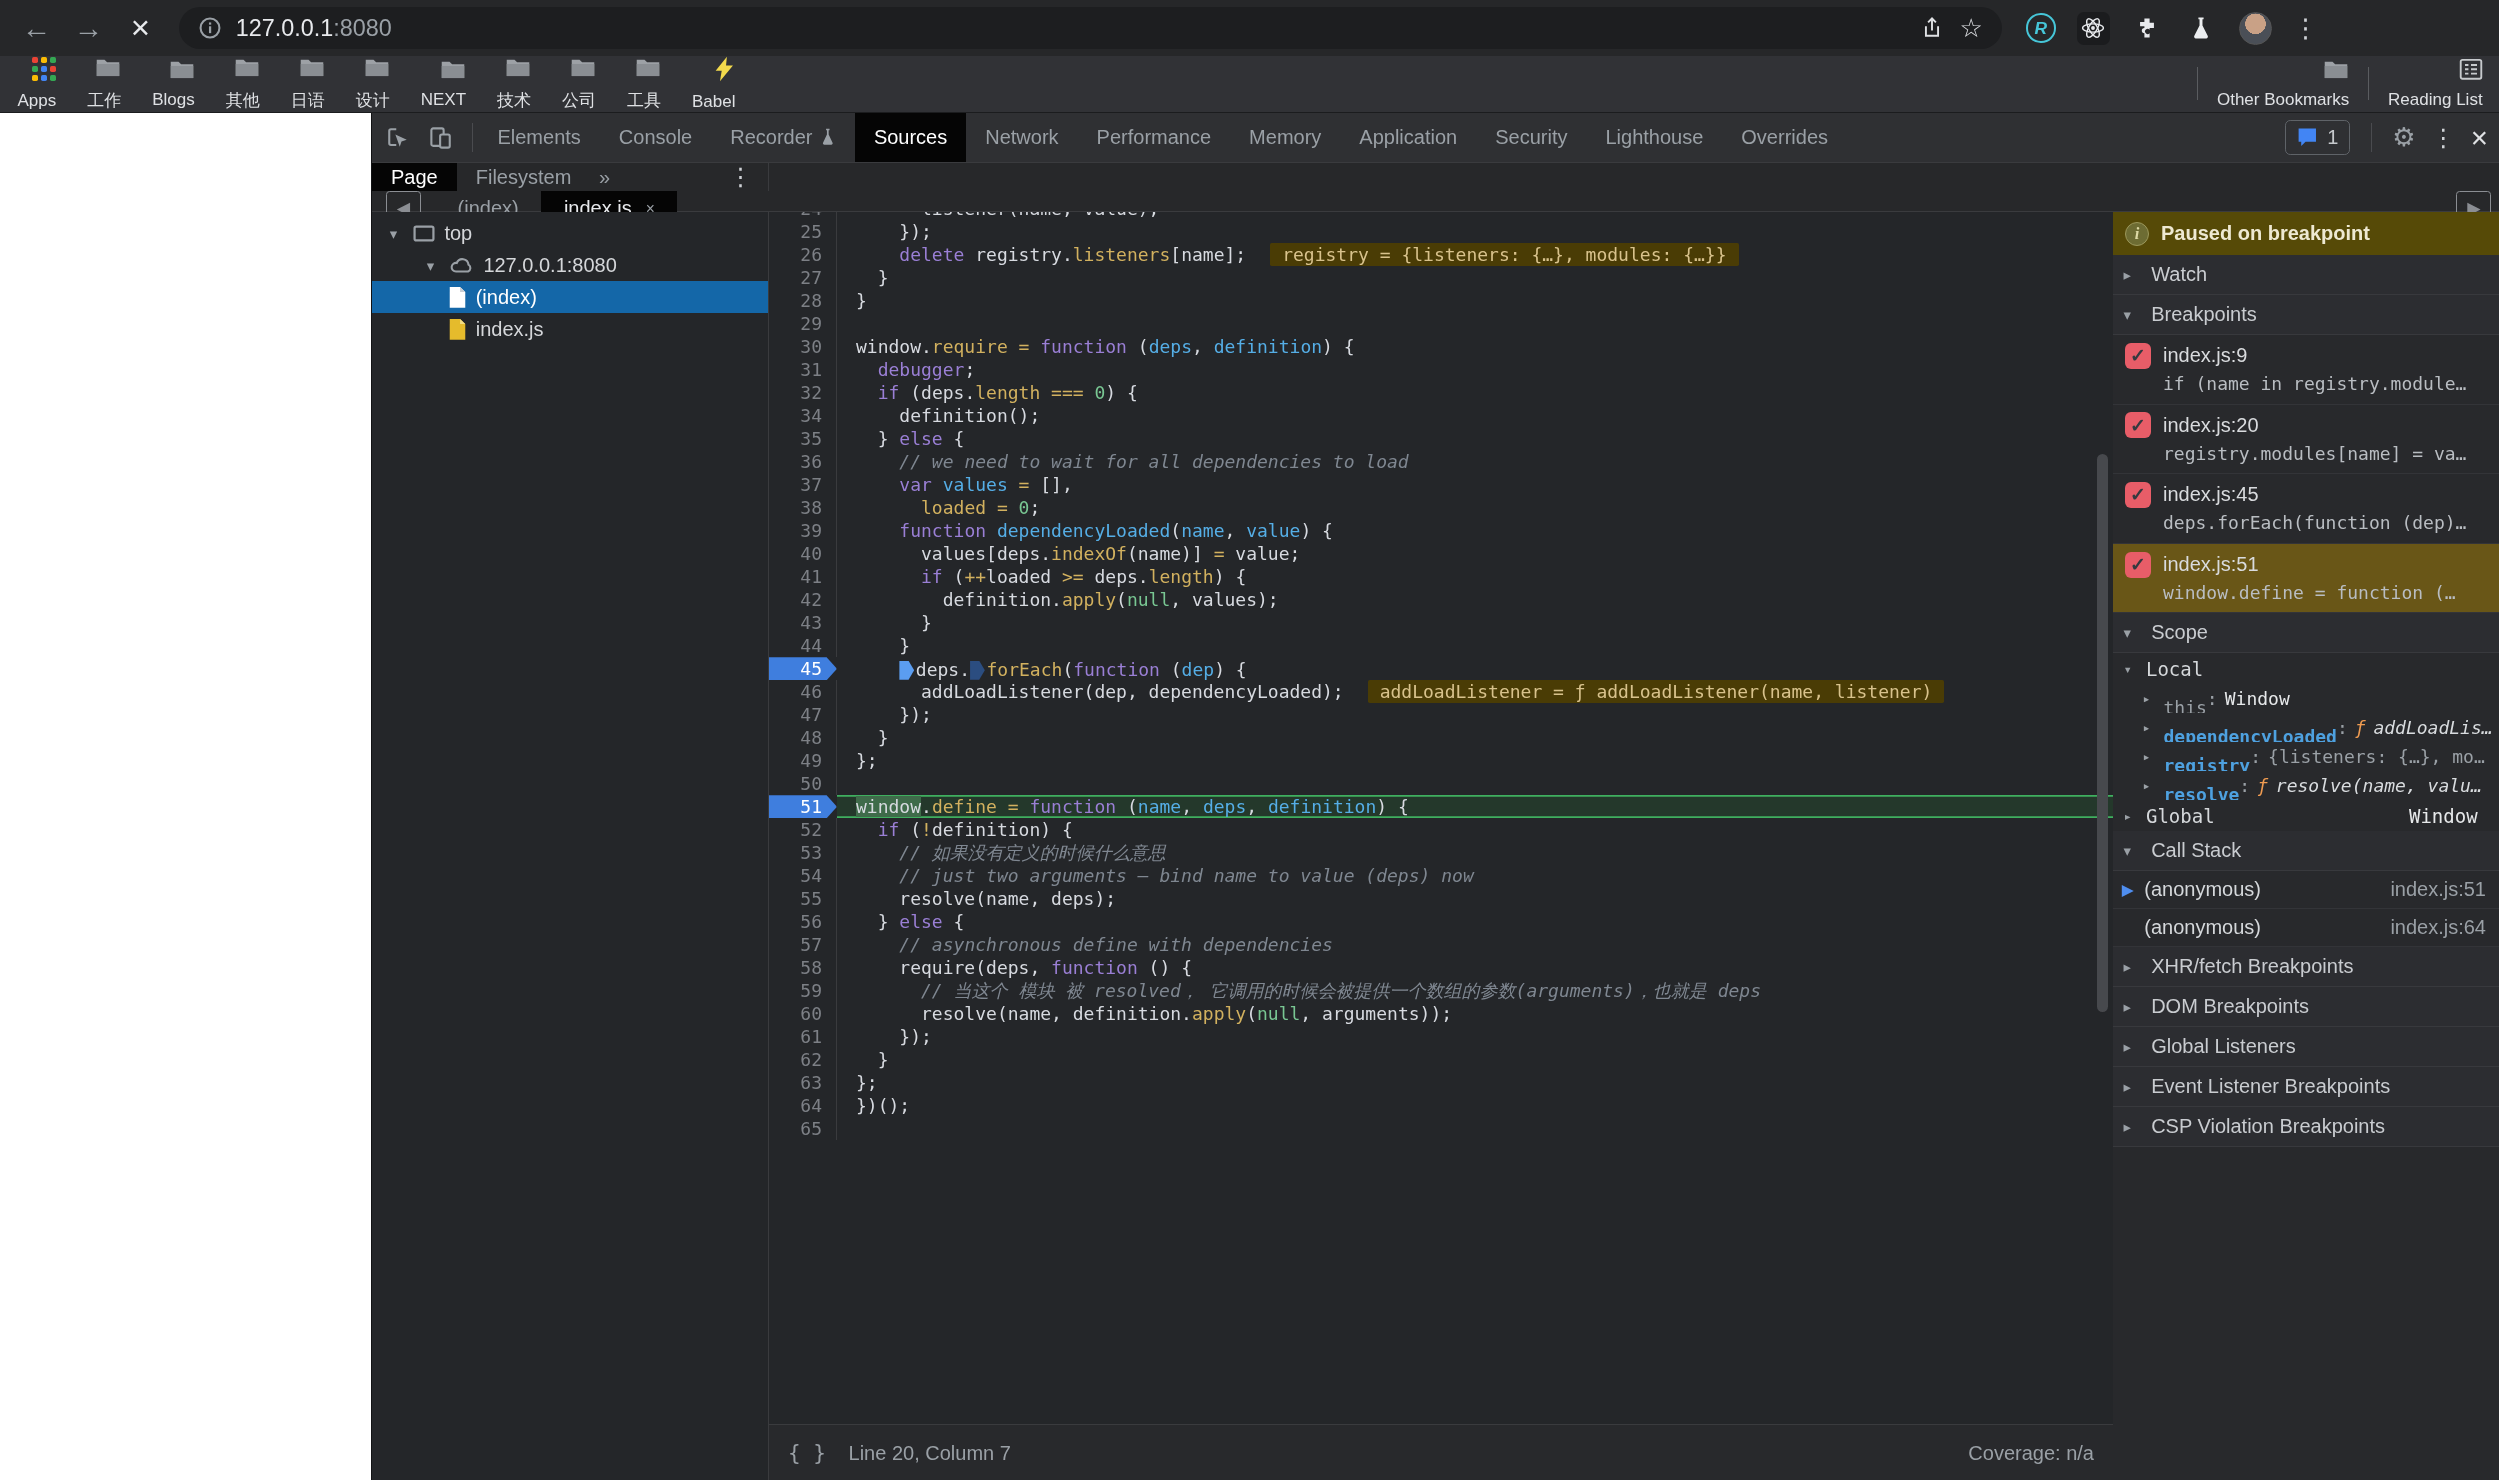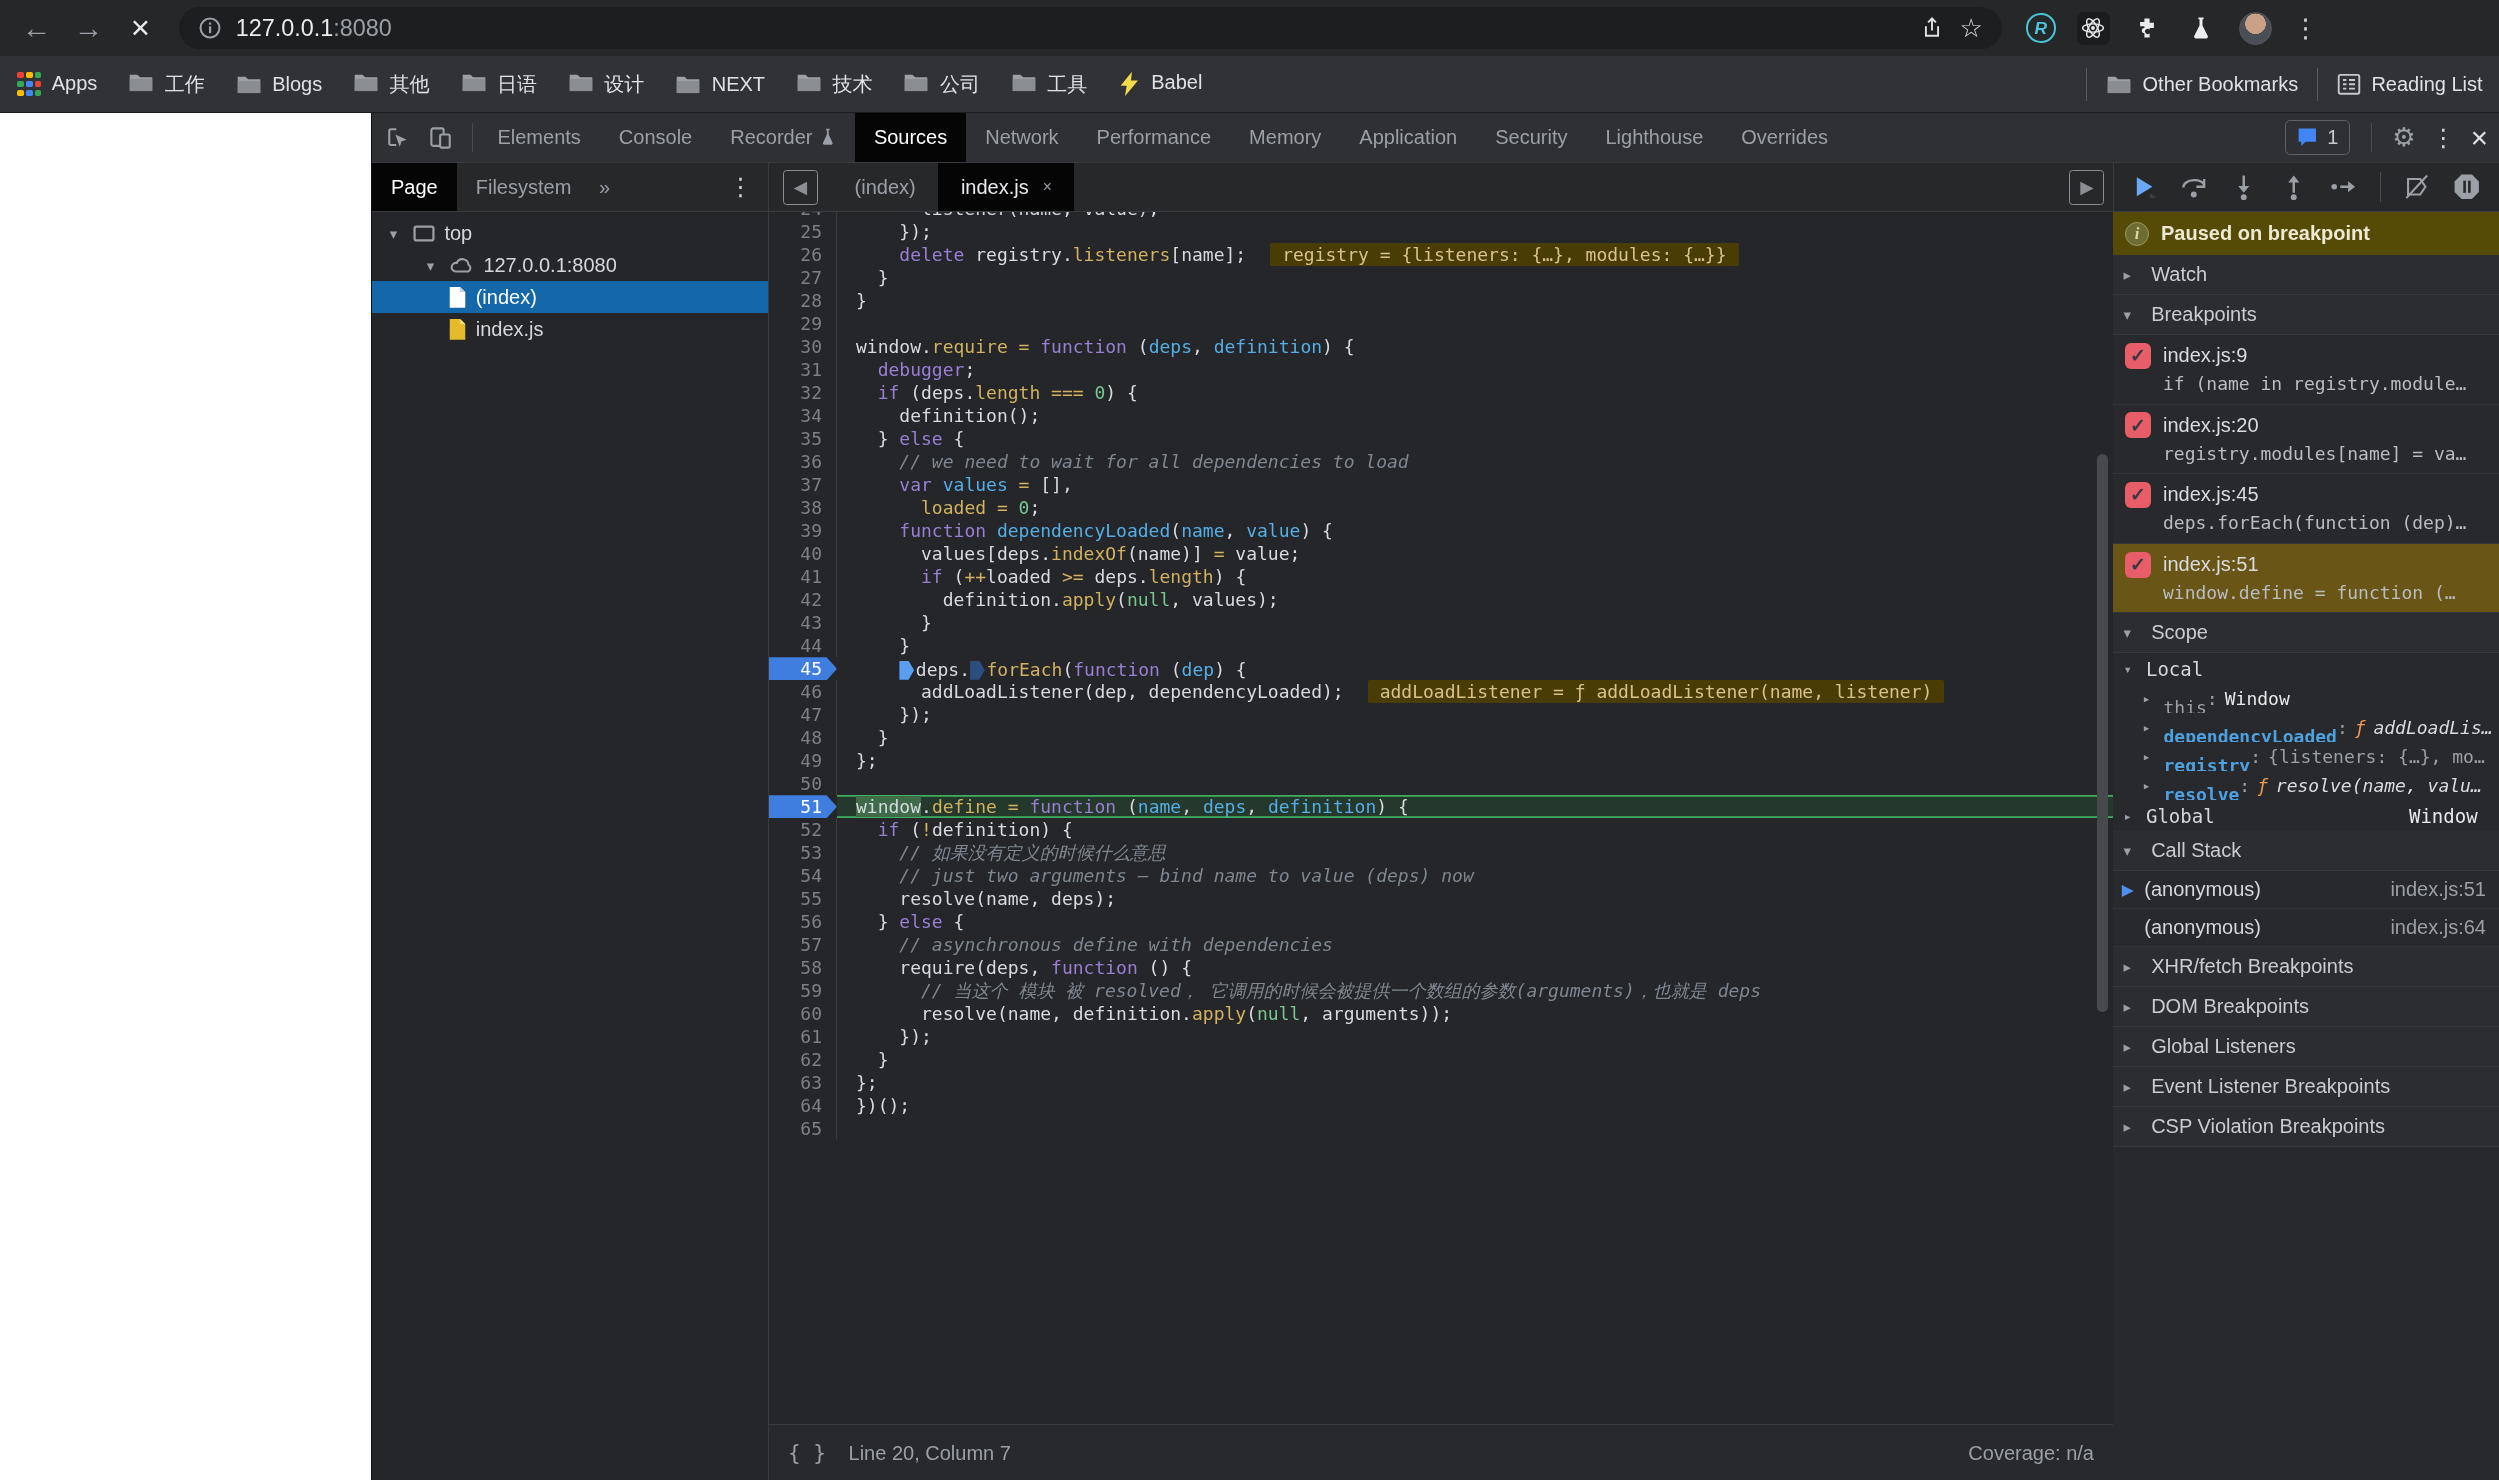--- a/index.html
+++ b/index.html
@@ -17,21 +17,21 @@
   .ext-row { display:flex; align-items:center; gap:21px; margin-left:17.4px; }
   .ext-ic { width:33px; height:33px; display:flex; align-items:center; justify-content:center; }
   .avatar { width:33px; height:33px; border-radius:50%;
     background:radial-gradient(circle at 50% 35%, #c9a186 0 40%, #4a4f57 41%); border:0.9px solid #555; }
   .reactdt { width:29.5px; height:29.5px; border:2.6px solid #46c6d8; border-radius:50%; color:#46c6d8;
     font-size:17.4px; font-weight:bold; font-style:italic; display:flex; align-items:center; justify-content:center; }
   .atomsq { width:33px; height:33px; background:#1b1c1e; border-radius:7px; display:flex; align-items:center; justify-content:center; }
   .glyph { color:#dfe1e4; }
 
   .bookmarksbar { height:57px; background:#313236; display:flex; align-items:center; padding:0 17.4px; border-bottom:0.9px solid #1b1c1e; }
-  .bm { display:flex; align-items:flex-start; gap:10.4px; margin-right:31px; color:#dfe1e4; font-size:20px; white-space:nowrap; }
+  .bm { display:flex; align-items:flex-end; gap:10.4px; margin-right:31px; color:#dfe1e4; font-size:17px; white-space:nowrap;flex-direction:column; }
   .appsgrid { width:24px; height:24px; display:grid; grid-template-columns:repeat(3,1fr); gap:2.6px; }
   .appsgrid i { border-radius:1.7px; }
   .bm-right { margin-left:auto; display:flex; align-items:center; gap:19px; }
   .vdiv { width:0.9px; height:33px; background:#5a5c60; }
 
   
   .mainrow { display:flex; height:1368px; }
   .page-white { width:371px; background:#ffffff; }
   .devtools { flex:1; display:flex; flex-direction:column; background:#27282b; border-left:0.9px solid #121315; min-width:0; }
 
@@ -42,21 +42,21 @@
   .tab-divider { width:0.9px; background:#4a4b4f; height:29.5px; align-self:center; margin:0 5.2px; }
   .dt-tab { display:flex; align-items:center; gap:7.8px; padding:0 19px; white-space:nowrap; }
   .dt-tab.sel { background:#050505; color:#ffffff; }
   .dt-right { margin-left:auto; display:flex; align-items:center; gap:15.6px; padding-right:12px; }
   .issues { border:0.9px solid #5f6368; border-radius:5.2px; height:35px; display:flex; align-items:center; gap:8.7px;
     padding:0 10.4px; color:#c6c9cd; }
   .gear { font-size:26px; color:#9aa0a6; }
   .dots { font-size:24px; color:#cfd2d6; letter-spacing:0; }
   .closex { font-size:29.5px; color:#dfe1e4; }
 
-  .dt-row2 { height:49px; display:flex; background:#27282a; border-bottom:0.9px solid #3a3b3e; font-size:20px; color:#9aa0a6; }
+  .dt-row2 { height:49px; display:flex; background:#27282a; border-bottom:0.9px solid #3a3b3e; font-size:20px; color:#9aa0a6;flex-direction:column; }
   .nav-head { width:397px; display:flex; align-items:stretch; border-right:0.9px solid #3a3b3e; }
   .nav-tab { display:flex; align-items:center; padding:0 19px; }
   .nav-tab.sel { background:#050505; color:#fff; }
   .nav-more { margin-left:auto; display:flex; align-items:center; padding-right:15.6px; }
   .ed-tabs { flex:1; display:flex; align-items:stretch; min-width:0; }
   .paneic { width:35px; height:35px; border:1.7px solid #8b8e93; border-radius:3.5px; display:flex; align-items:center;
     justify-content:center; color:#8b8e93; font-size:17.4px; align-self:center; }
   .edtab { display:flex; align-items:center; gap:14px; padding:0 22.6px; white-space:nowrap; }
   .edtab.act { background:#050505; color:#e8eaed; }
   .edtab .tx { font-size:15.6px; color:#9aa0a6; }

